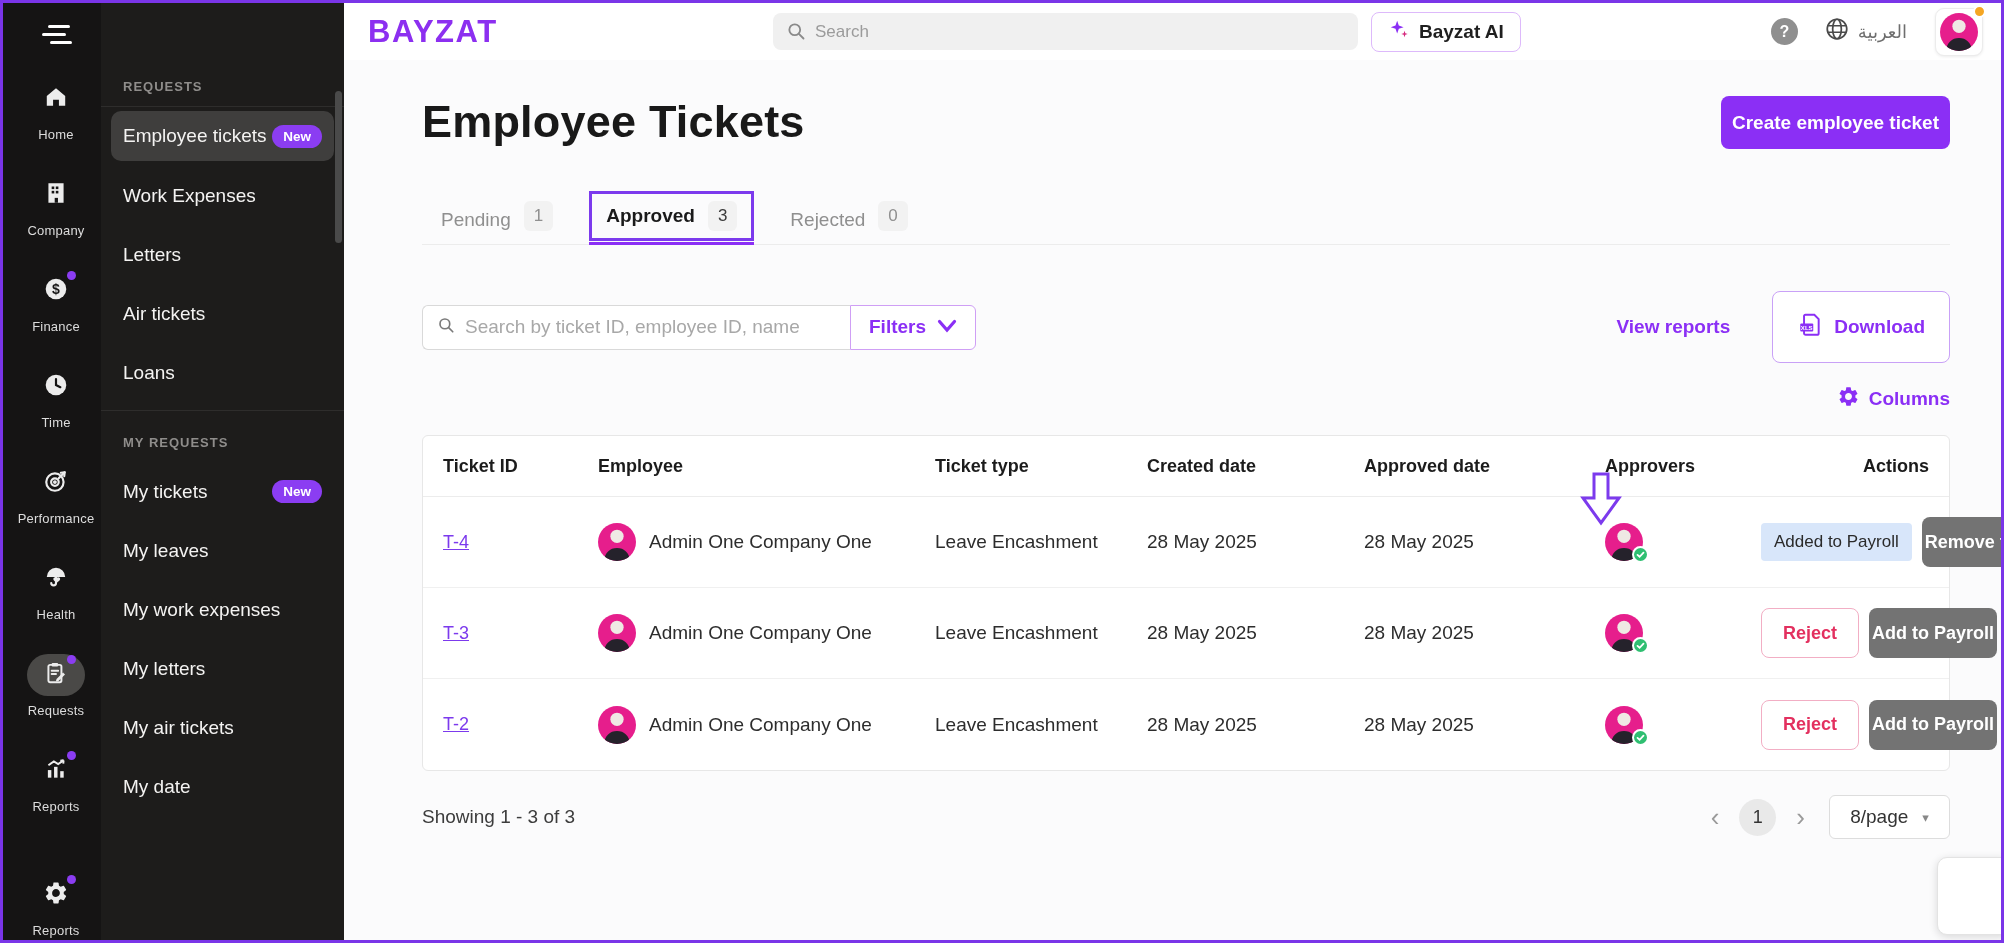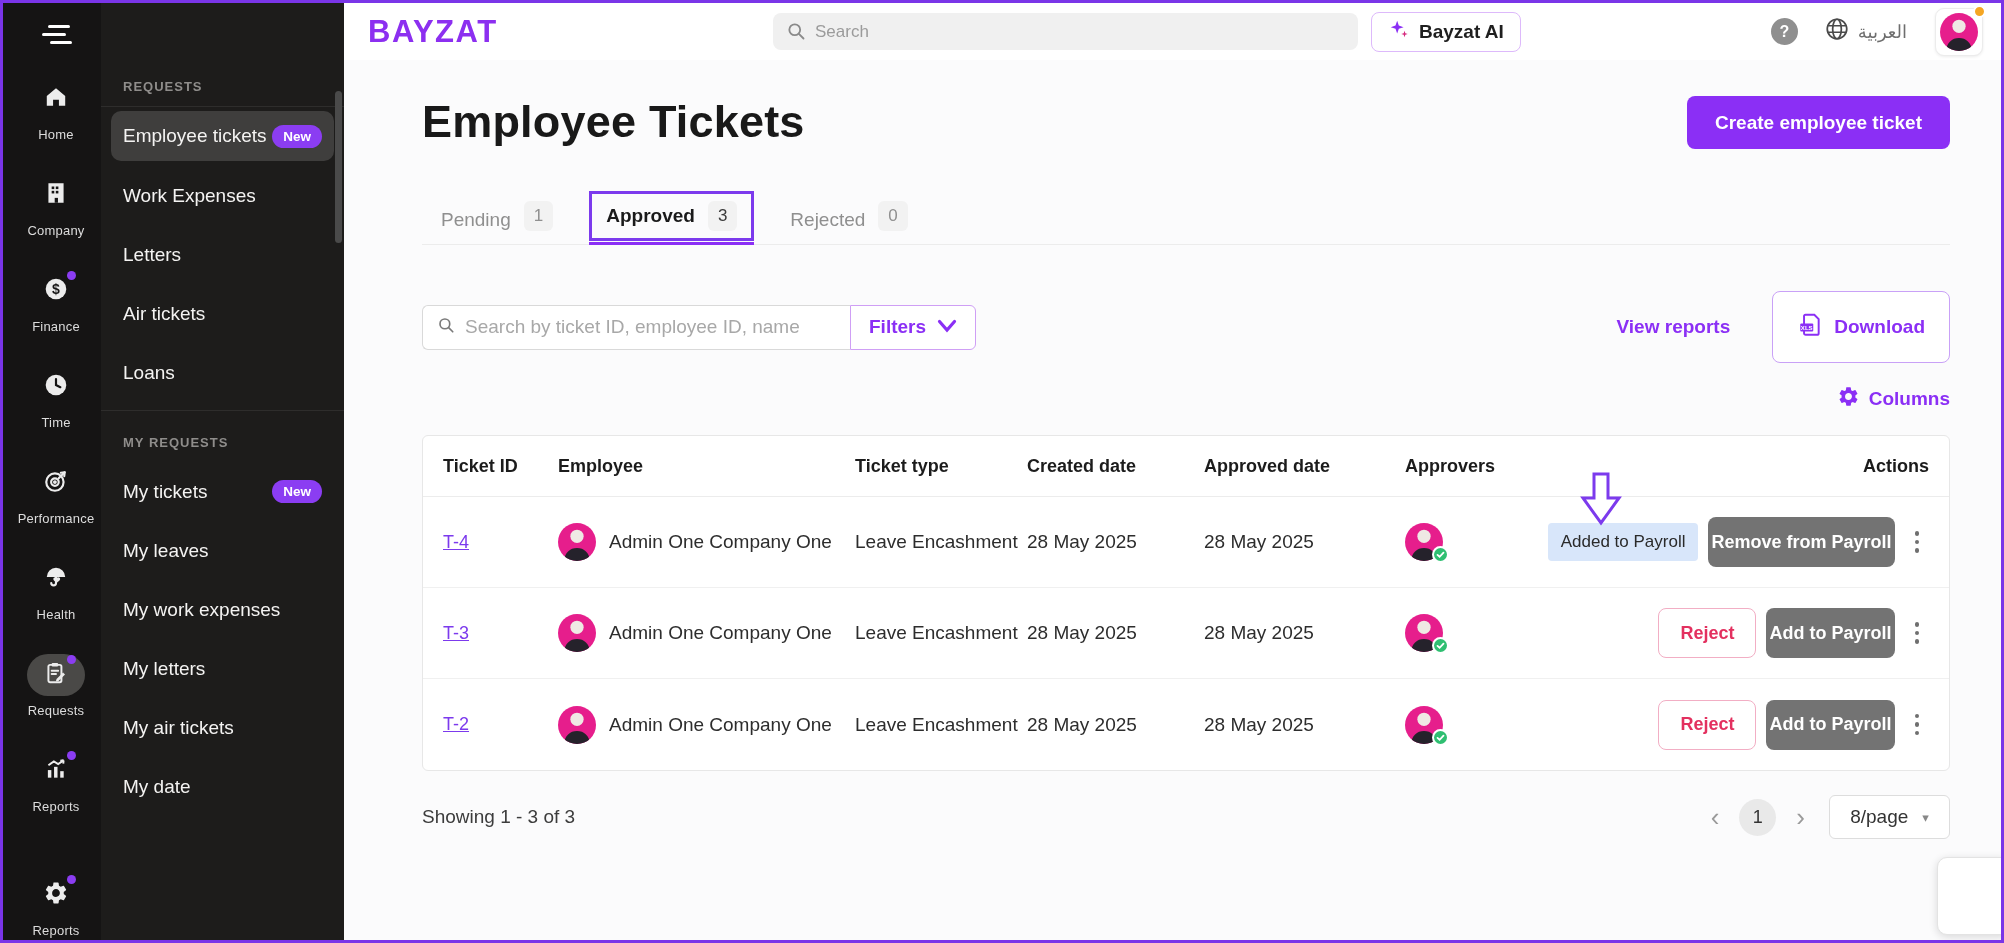--- a/index.html
+++ b/index.html
@@ -46,21 +46,21 @@
   .help-ic { width:27px; height:27px; border-radius:50%; background:#8f8f8f; color:#fff; font-size:16px; font-weight:700; display:flex; align-items:center; justify-content:center; cursor:pointer; margin-right:26px; }
   .lang { display:flex; align-items:center; gap:8px; margin-right:28px; cursor:pointer; color:#6e6e6e; font-size:18px; }
   .avatar-box { position:relative; width:48px; height:48px; background:#fff; border:1px solid #ececec; border-radius:9px; box-shadow:0 1px 3px rgba(0,0,0,.08); display:flex; align-items:center; justify-content:center; cursor:pointer; }
   .p-ava { width:38px; height:38px; border-radius:50%; background:#e61e8c; overflow:hidden; display:flex; align-items:flex-end; justify-content:center; }
   .orange-dot { position:absolute; top:-4px; right:-4px; width:13px; height:13px; border-radius:50%; background:#f5a623; border:2px solid #fff; }
 
   .content { flex:1; padding:0 51px 0 78px; position:relative; }
 
   .page-head { margin-top:36px; display:flex; align-items:flex-start; justify-content:space-between; }
   .page-title { font-size:45px; font-weight:700; color:#191919; letter-spacing:.2px; }
-  .create-btn { height:53px; padding:0 28px; background:#8b2ff5; color:#fff; font-size:19px; font-weight:700; border:none; border-radius:8px; cursor:pointer; font-family:inherit; }
+  .create-btn { height:53px; padding:0 11px; background:#8b2ff5; color:#fff; font-size:19px; font-weight:700; border:none; border-radius:8px; cursor:pointer; font-family:inherit; }
 
   .tabs { margin-top:38px; display:flex; align-items:center; gap:36px; border-bottom:1px solid #ececec; height:58px; padding-left:19px; }
   .tab { display:flex; align-items:flex-end; gap:13px; font-size:19px; color:#8f8f8f; cursor:pointer; }
   .tab .cnt { background:#f2f2f2; border-radius:6px; padding:5px 10px; font-size:17px; color:#8f8f8f; }
   .approved-wrap { position:relative; align-self:stretch; display:flex; align-items:center; }
   .approved-wrap::after { content:""; position:absolute; left:0; right:0; bottom:-1px; height:3px; background:#8b2ff5; }
   .annot-rect { border:3px solid #7c3aed; padding:7px 14px; display:flex; align-items:center; gap:13px; }
   .annot-rect .tlabel { font-size:19px; font-weight:700; color:#1a1a1a; }
   .annot-rect .cnt { background:#f2f2f2; border-radius:6px; padding:5px 10px; font-size:17px; color:#3a3a3a; }
 
@@ -69,21 +69,21 @@
   .f-search input { border:none; outline:none; flex:1; font-size:19px; color:#444; font-family:inherit; background:transparent; }
   .f-search input::placeholder { color:#a8a8a8; }
   .f-filters { height:45px; display:flex; align-items:center; gap:11px; padding:0 18px; background:#fff; border:1px solid #cf9ff5; border-radius:0 6px 6px 0; color:#8b2ff5; font-size:19px; font-weight:700; cursor:pointer; }
   .view-reports { margin-left:auto; color:#8b2ff5; font-size:19px; font-weight:700; cursor:pointer; margin-right:42px; }
   .download-btn { height:72px; display:flex; align-items:center; gap:11px; padding:0 24px; background:#fff; border:1px solid #c9a1f7; border-radius:8px; color:#8b2ff5; font-size:19px; font-weight:700; cursor:pointer; font-family:inherit; }
 
   .columns-row { margin-top:22px; display:flex; justify-content:flex-end; align-items:center; gap:9px; color:#8b2ff5; font-size:19px; font-weight:700; }
   .columns-row .lbl { cursor:pointer; }
 
   .tcard { margin-top:22px; background:#fff; border:1px solid #e7e7e7; border-radius:6px; position:relative; }
-  .t-grid { display:grid; grid-template-columns:115px 297px 172px 177px 201px 116px 1fr; padding:0 20px; align-items:center; }
+  .t-grid { display:grid; grid-template-columns:115px 297px 172px 177px 201px 116px 1fr; padding:0 20px; align-items:center;gap:40px; }
   .t-head { height:61px; border-bottom:1px solid #ececec; font-size:18px; font-weight:700; color:#1c1c1c; }
   .t-head .h-actions { text-align:right; }
   .t-row { height:91px; border-bottom:1px solid #f0f0f0; font-size:19px; color:#2d2d2d; }
   .t-row:last-child { border-bottom:none; }
   .tid { color:#7c3aed; text-decoration:underline; font-size:18px; cursor:pointer; }
   .emp-cell { display:flex; align-items:center; gap:13px; }
   .c-ava { width:38px; height:38px; border-radius:50%; background:#e61e8c; overflow:hidden; display:flex; align-items:flex-end; justify-content:center; flex-shrink:0; }
   .appr-cell { position:relative; width:40px; }
   .badge-check { position:absolute; bottom:-2px; right:-4px; width:17px; height:17px; border-radius:50%; background:#2fbf71; border:2px solid #fff; display:flex; align-items:center; justify-content:center; }
   .actions-cell { display:flex; align-items:center; justify-content:flex-end; gap:10px; }

